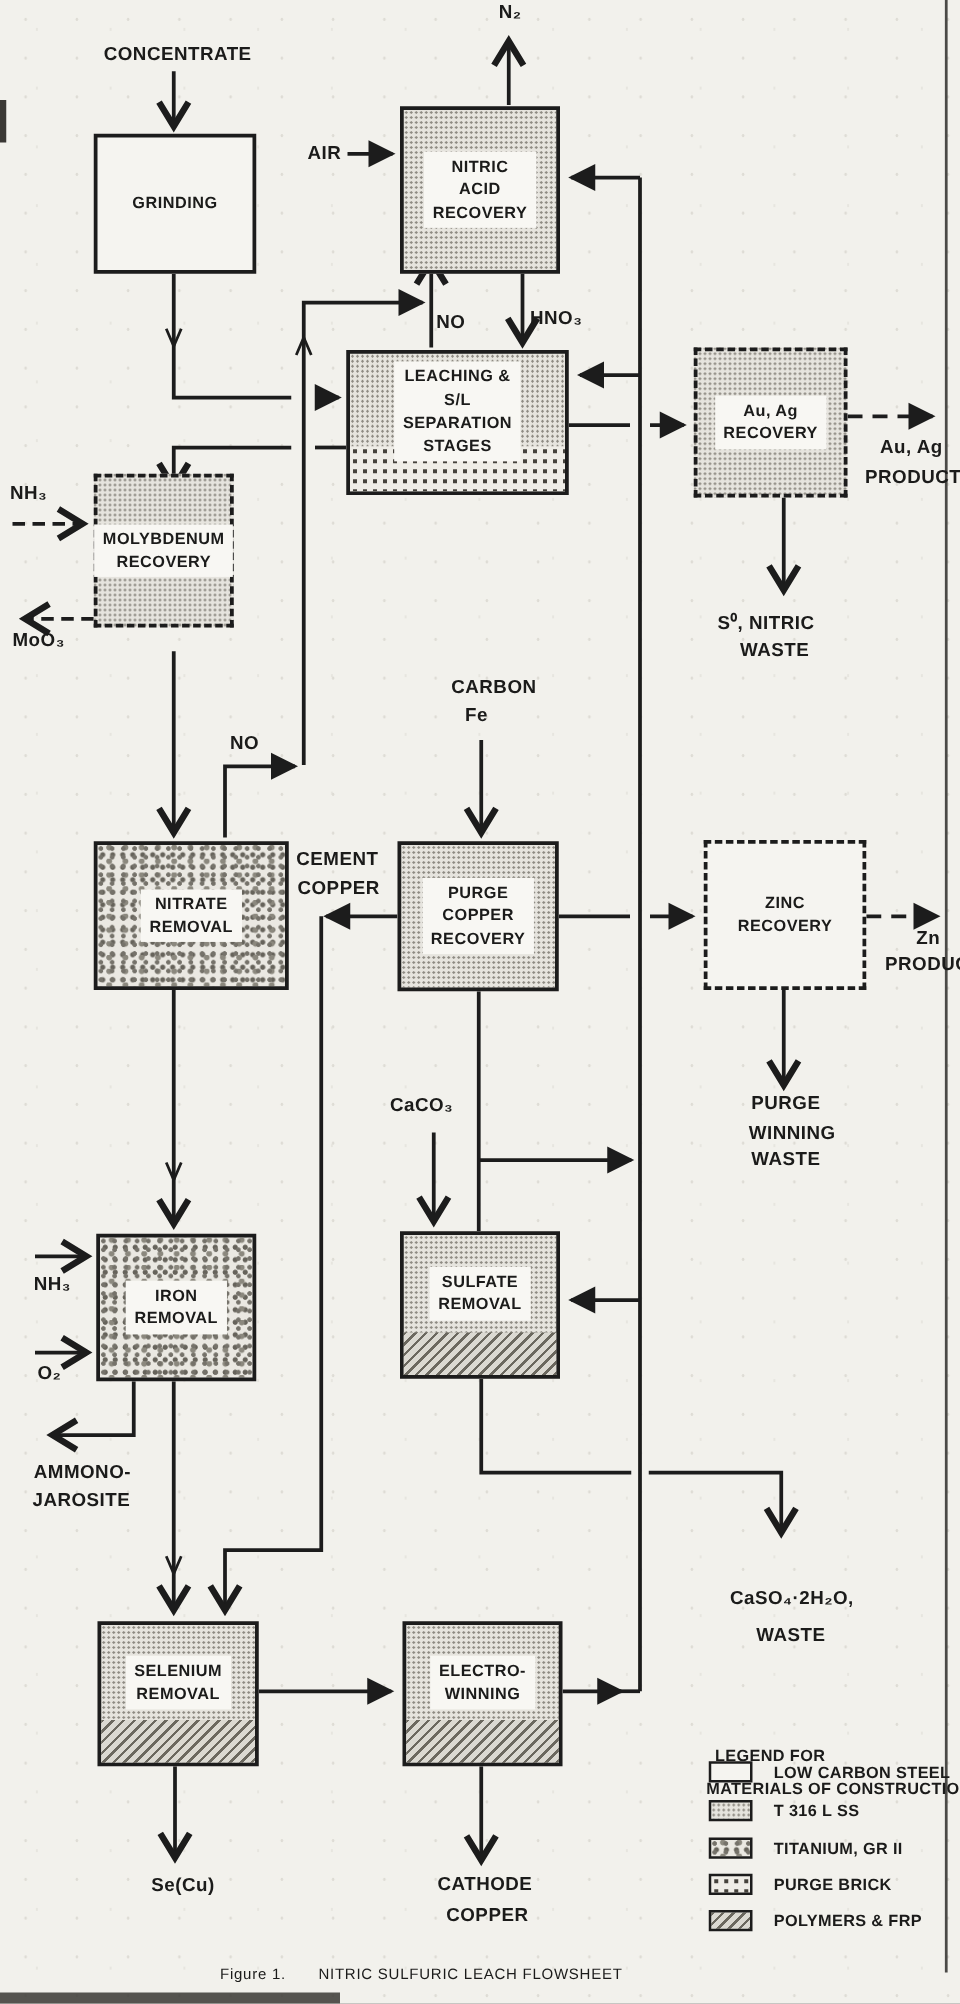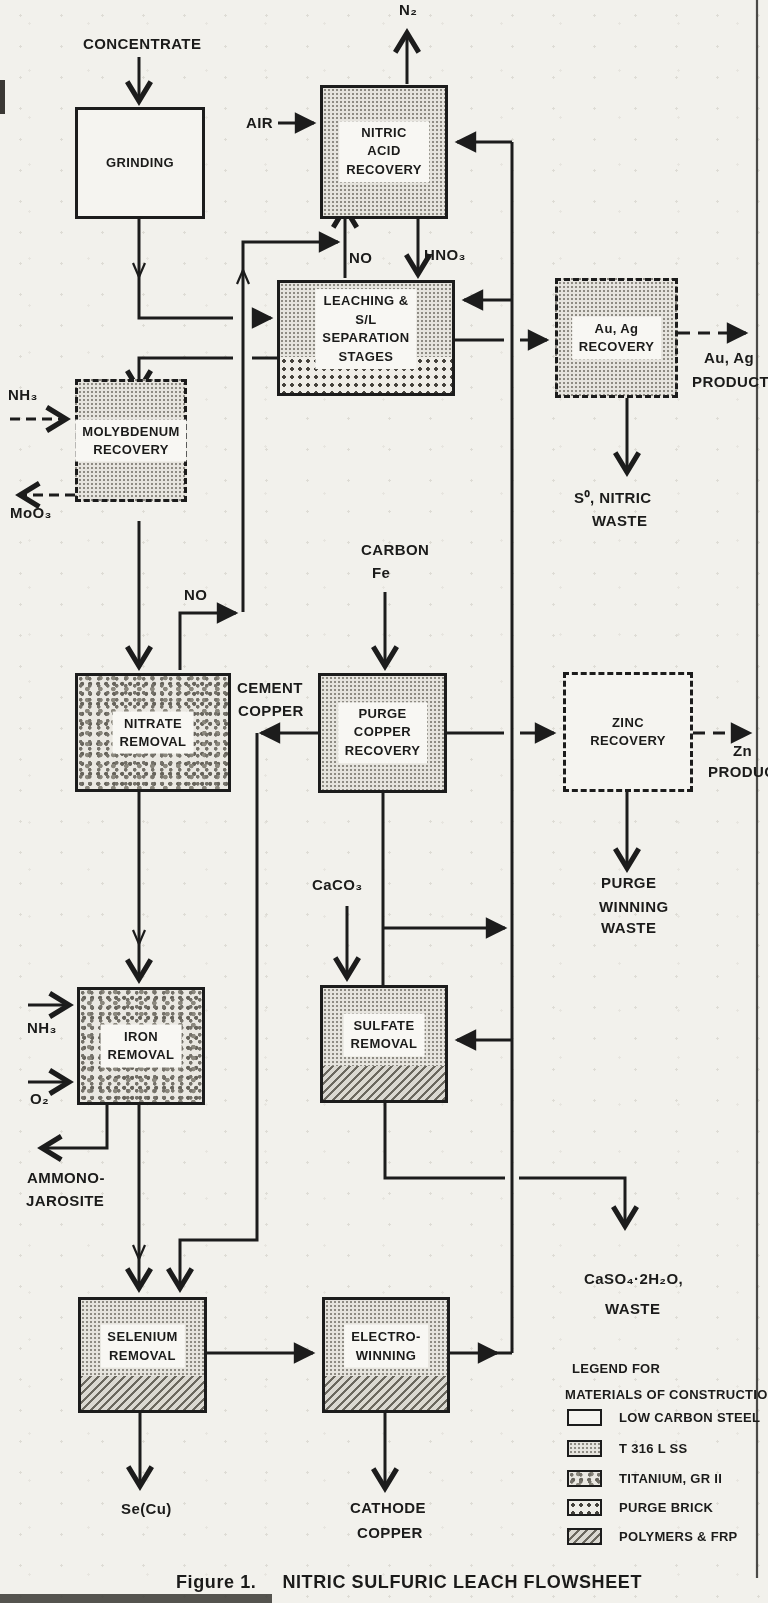--- a/index.html
+++ b/index.html
@@ -47,28 +47,28 @@
     background-image:radial-gradient(circle,#45423c 1.7px,transparent 2px);
     background-size:8px 8px;
   }
   .tx-frp{
     background:repeating-linear-gradient(135deg,#6b685f 0 2px,#dbd9d2 2px 6px);
   }
   .slabel{
     position:absolute;z-index:4;font-size:15px;font-weight:bold;
     letter-spacing:.4px;white-space:nowrap;
   }
-  .legend-title{position:absolute;z-index:4;font-size:13px;font-weight:bold;letter-spacing:.3px;white-space:nowrap;}
+  .legend-title{position:absolute;z-index:4;font-size:13px;font-weight:bold;letter-spacing:.3px;white-space:nowrap;margin-top:36px;}
   .legend-row{position:absolute;z-index:4;}
   .swatch{
     position:absolute;left:0;top:0;width:35px;height:17px;
     border:2px solid #1c1c1c;box-sizing:border-box;
   }
   .legend-label{position:absolute;left:52px;top:1px;font-size:13px;font-weight:bold;letter-spacing:.3px;white-space:nowrap;}
-  #caption{position:absolute;z-index:4;font-size:18px;font-weight:bold;letter-spacing:.6px;white-space:nowrap;}
+  #caption{position:absolute;z-index:4;font-size:12px;font-weight:normal;letter-spacing:.6px;white-space:nowrap;}
   #caption .fig{margin-right:26px;}
   .artifact{position:absolute;z-index:5;background:#3a3834;}
 </style>
 </head>
 <body>
 
 <div id="page">
 
   <svg class="lines" width="768" height="1603" viewBox="0 0 768 1603">
     <defs>

